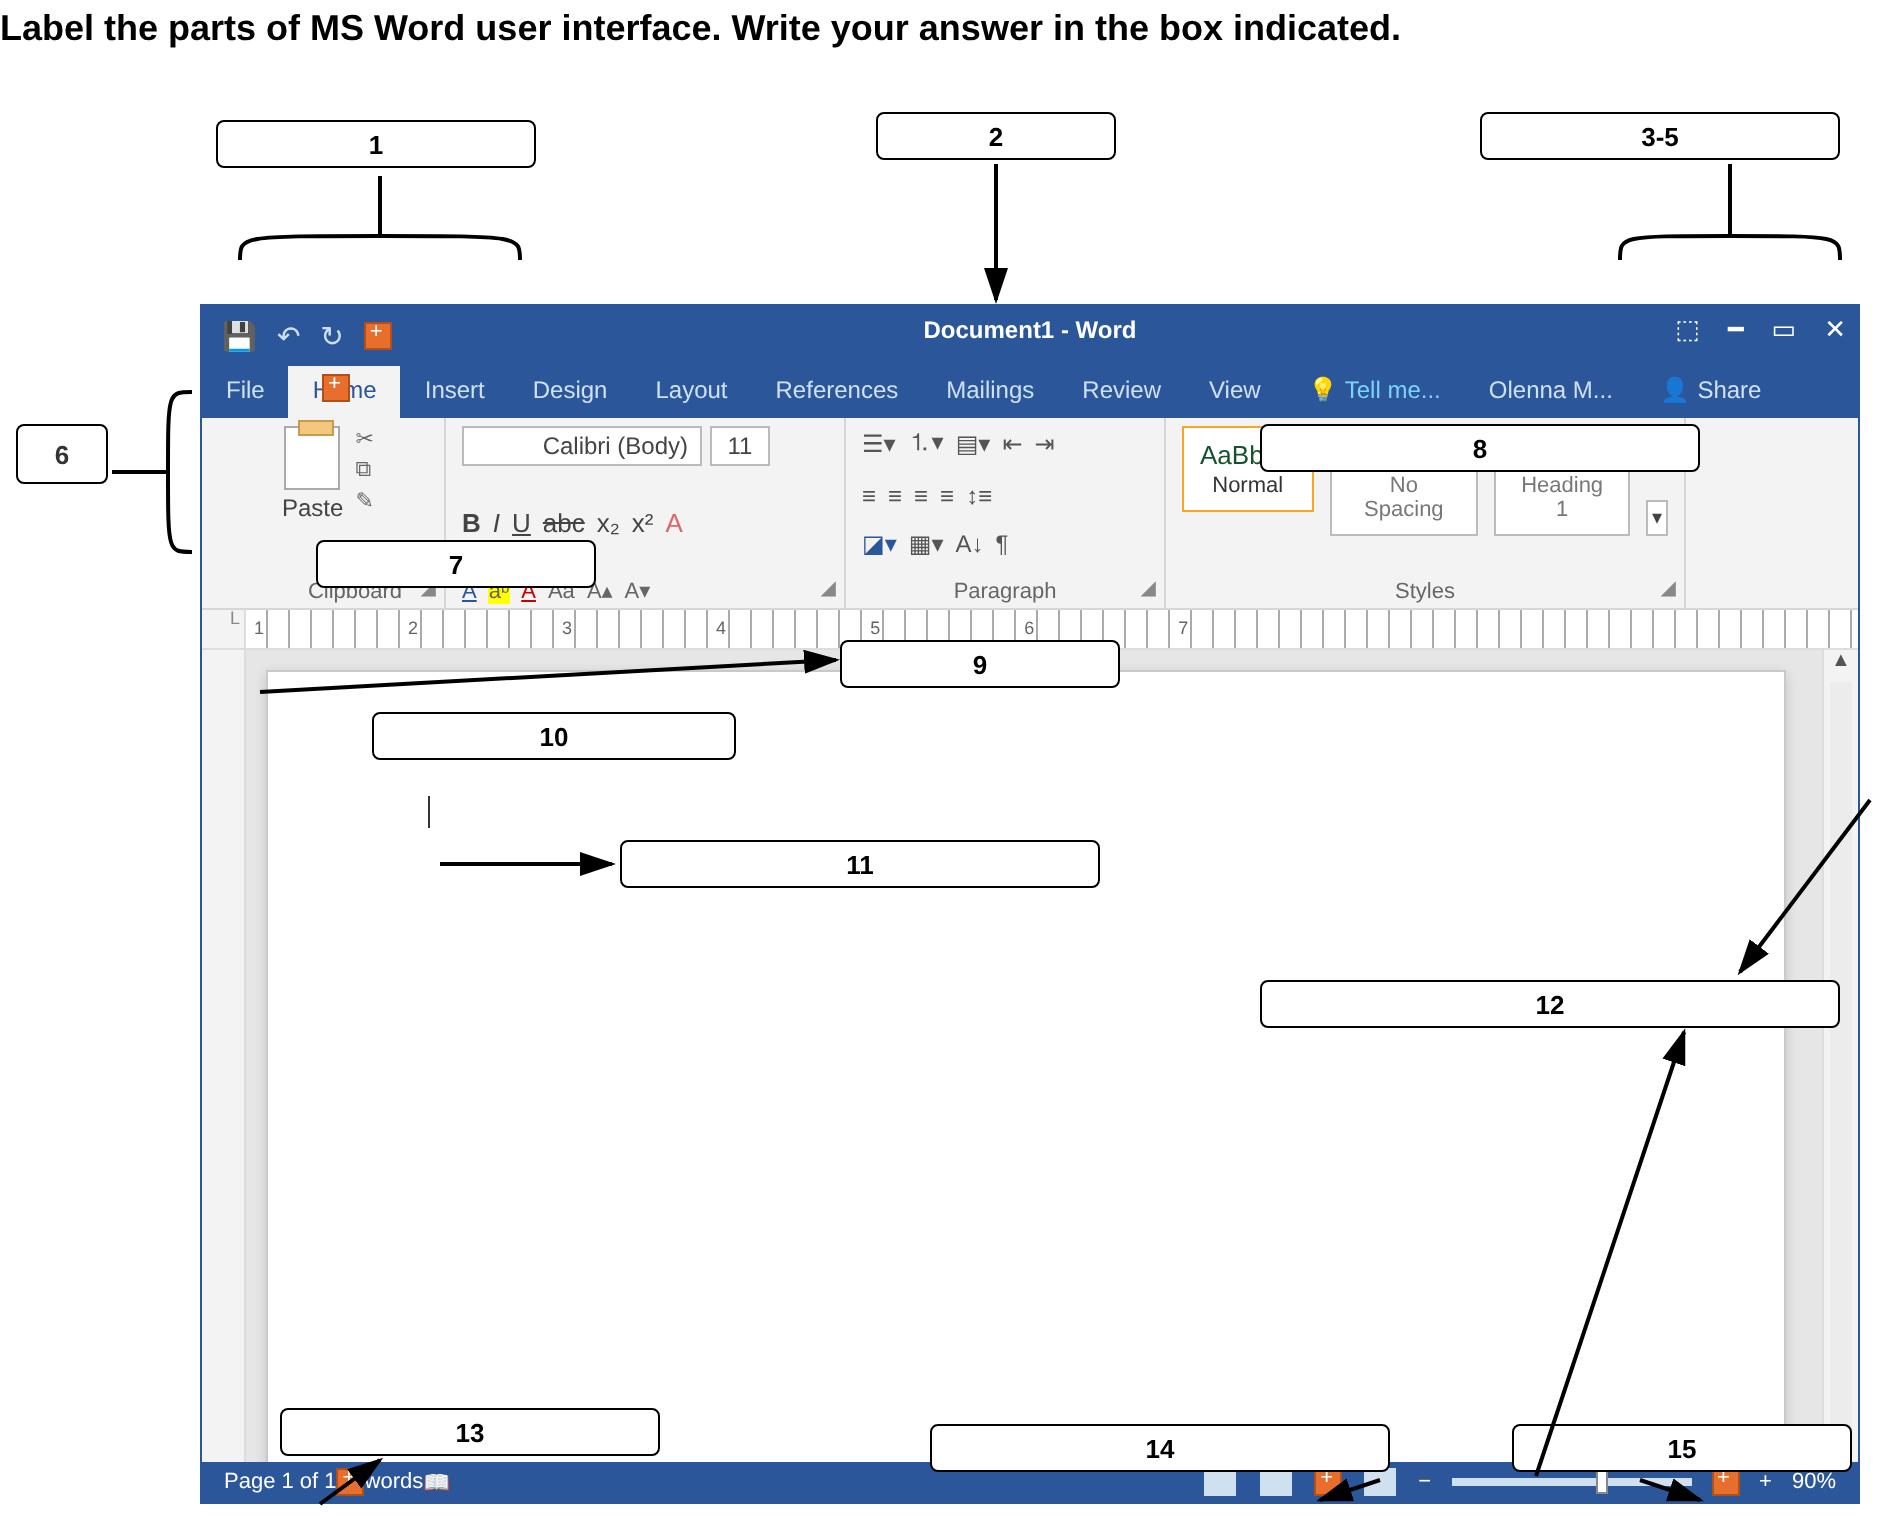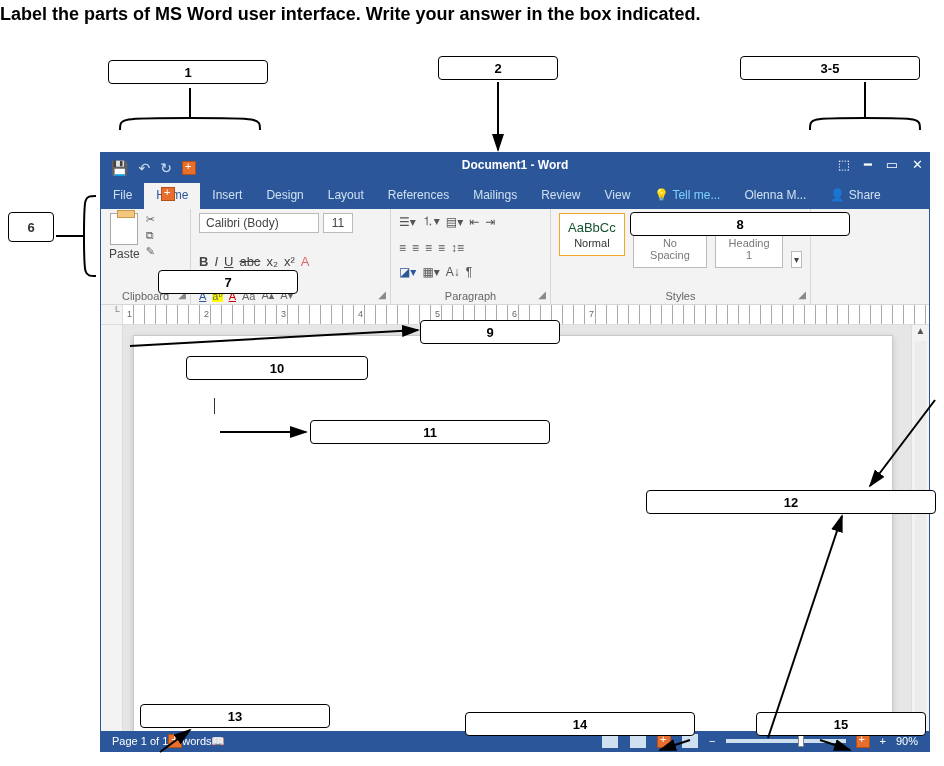--- a/index.html
+++ b/index.html
@@ -93,21 +93,21 @@
   .group-label { text-align:center; font-size:11px; color:#666; }
   .dl { font-size:10px; color:#888; position:absolute; right:4px; bottom:4px; }
   .paste-block { display:flex; flex-direction:column; align-items:center; }
   .paste-icon { width:28px; height:32px; background:#fff; border:1px solid #aaa; margin-bottom:2px; position:relative;}
   .paste-icon::before{content:""; position:absolute; top:-4px; left:6px; width:16px; height:6px; background:#f4c77e; border:1px solid #c79b4d;}
   .mini-icons { display:flex; flex-direction:column; gap:3px; margin-left:6px; font-size:11px; color:#666;}
   .scissors::before{content:"✂";}
   .copy::before{content:"⧉";}
   .brush::before{content:"✎";}
   .font-top { display:flex; gap:4px; align-items:center;}
-  .fontname { border:1px solid #bbb; background:#fff; padding:2px 6px; width:120px; font-size:12px; }
+  .fontname { border:1px solid #bbb; background:#fff; padding:2px 6px; width:120px; font-size:12px;text-align:right; }
   .fontsize { border:1px solid #bbb; background:#fff; padding:2px 4px; width:30px; text-align:center; font-size:12px;}
   .font-mid { display:flex; gap:6px; align-items:center; font-size:13px;}
   .font-mid b{font-weight:bold;} .font-mid i{font-style:italic;} .font-mid u{text-decoration:underline;}
   .font-low { display:flex; gap:6px; align-items:center; font-size:11px; color:#666;}
   .font-low .hl{ color:#2b579a; text-decoration:underline;}
   .para-top, .para-mid, .para-low { display:flex; gap:6px; align-items:center; font-size:12px; color:#555;}
   .styles-row { display:flex; gap:8px; align-items:flex-start;}
   .style-box { border:1px solid #bbb; background:#fff; padding:6px 8px; font-size:11px; color:#777; text-align:center;}
   .style-box.sel { border:1px solid #f6a623; color:#333;}
   .style-preview{ font-size:13px; color:#14532d; margin-bottom:2px;}
@@ -192,21 +192,21 @@
     <div class="tab">Review</div>
     <div class="tab">View</div>
     <div class="tab" style="color:#7dd3fc;">💡 <span>Tell me...</span></div>
     <div class="tab">Olenna M...</div>
     <div class="tab">👤 <span>Share</span></div>
     <span class="marker" style="position:absolute; left:60px; top:4px;"></span>
   </div>
 
   <div class="ribbon">
 
-    <div class="group" style="width:90px;">
+    <div class="group" style="width:90px;margin-left:32px;">
       <div style="display:flex;">
         <div class="paste-block">
           <div class="paste-icon"></div>
           <span>Paste</span>
         </div>
         <div class="mini-icons">
           <span class="scissors"></span>
           <span class="copy"></span>
           <span class="brush"></span>
         </div>
@@ -339,21 +339,21 @@
 
 <div class="ann" style="left:108px; top:60px; width:160px;">1</div>
 <div class="ann" style="left:438px; top:56px; width:120px;">2</div>
 <div class="ann" style="left:740px; top:56px; width:180px;">3-5</div>
 <div class="sqbox" style="left:8px; top:212px;">6</div>
 <div class="ann" style="left:158px; top:270px; width:140px;">7</div>
 <div class="ann" style="left:630px; top:212px; width:220px;">8</div>
 <div class="ann" style="left:420px; top:320px; width:140px;">9</div>
 <div class="ann" style="left:186px; top:356px; width:182px;">10</div>
 <div class="ann" style="left:310px; top:420px; width:240px;">11</div>
-<div class="ann" style="left:630px; top:490px; width:290px;margin-left:16px;">12</div>
+<div class="ann" style="left:630px; top:490px; width:290px;">12</div>
 <div class="ann" style="left:140px; top:704px; width:190px;">13</div>
 <div class="ann" style="left:465px; top:712px; width:230px;">14</div>
 <div class="ann" style="left:756px; top:712px; width:170px;">15</div>
 
 <svg class="overlay" width="944" height="766">
   <defs>
     <marker id="ah" markerWidth="10" markerHeight="10" refX="8" refY="3" orient="auto">
       <path d="M0,0 L9,3 L0,6 Z" fill="#000"></path>
     </marker>
   </defs>

